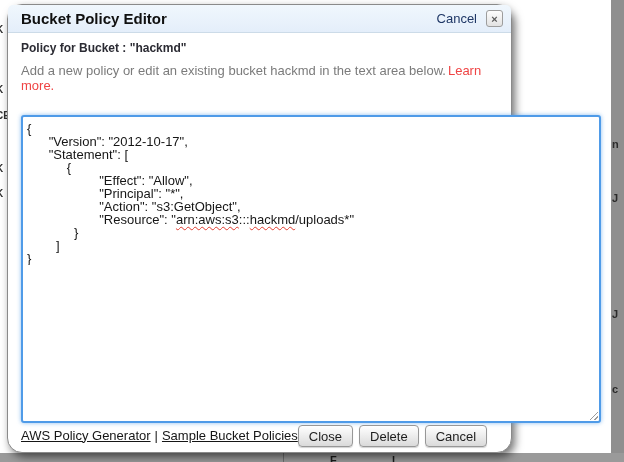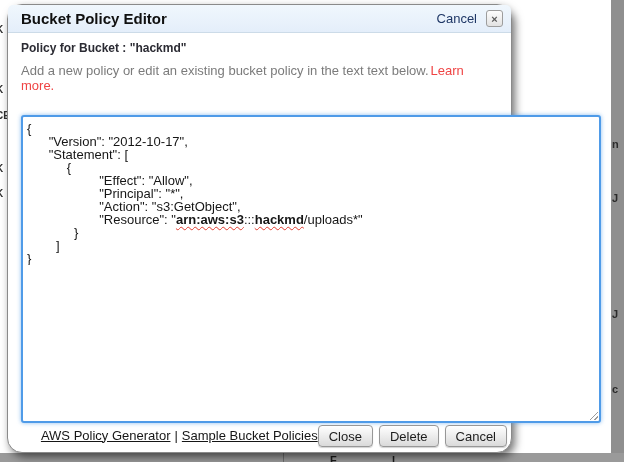--- a/index.html
+++ b/index.html
@@ -99,34 +99,33 @@
     padding: 5px 0 0 4px;
     overflow: hidden;
   }
   .pline { height: 13px; }
   .misspelled {
     text-decoration-line: underline;
     text-decoration-style: wavy;
     text-decoration-color: #e23b2e;
     text-decoration-thickness: 1px;
     text-underline-offset: 2px;
-    font-weight: bold;
   }
   .resize-handle {
     position: absolute; right: 1px; bottom: 1px;
     width: 10px; height: 10px;
     background: repeating-linear-gradient(-45deg, transparent 0 2px, #9b9b9b 2px 3px);
     clip-path: polygon(100% 0, 100% 100%, 0 100%);
     cursor: nwse-resize;
   }
 
   
   .dlg-footer {
     position: absolute; left: 13px; right: 4px; bottom: 5px;
-    display: flex; align-items: center; justify-content: flex-end;
+    display: flex; align-items: center; justify-content: flex-start;
   }
   .footer-links { font-size: 13px; color: #161616; padding-bottom: 2px; }
   .footer-links a { color: #161616; text-decoration: underline; cursor: pointer; }
   .footer-links .sep { margin: 0 4px; color: #161616; }
   .footer-buttons { display: flex; gap: 6px; }
   .footer-buttons button {
     height: 22px; padding: 0 10px;
     font-size: 13px; color: #1d1d1d;
     border: 1px solid #979797; border-radius: 4px;
     background: linear-gradient(#ffffff, #dadada);
@@ -161,21 +160,21 @@
 
   <div class="dlg-header">
     <span class="dlg-title">Bucket Policy Editor</span>
     <a class="cancel-link" href="#">Cancel</a>
     <button class="x-btn">×</button>
   </div>
 
   <div class="subtitle">Policy for Bucket : "hackmd"</div>
 
   <div class="desc">
-    <span>Add a new policy or edit an existing bucket policy in the text text below.</span><a class="learn-more" href="#">Learn more.</a>
+    <span>Add a new policy or edit an existing bucket hackmd in the text area below.</span><a class="learn-more" href="#">Learn more.</a>
   </div>
 
   <div class="policy-box">
     <div class="policy-text"><div class="pline">{</div><div class="pline">      "Version": "2012-10-17",</div><div class="pline">      "Statement": [</div><div class="pline">           {</div><div class="pline">                    "Effect": "Allow",</div><div class="pline">                    "Principal": "*",</div><div class="pline">                    "Action": "s3:GetObject",</div><div class="pline">                    "Resource": "<span class="misspelled">arn:aws:s3</span>:::<span class="misspelled">hackmd</span>/uploads*"</div><div class="pline">             }</div><div class="pline">        ]</div><div class="pline">}</div></div>
     <div class="resize-handle"></div>
   </div>
 
   <div class="dlg-footer">
     <div class="footer-links">
       <a href="#">AWS Policy Generator</a><span class="sep">|</span><a href="#">Sample Bucket Policies</a>

